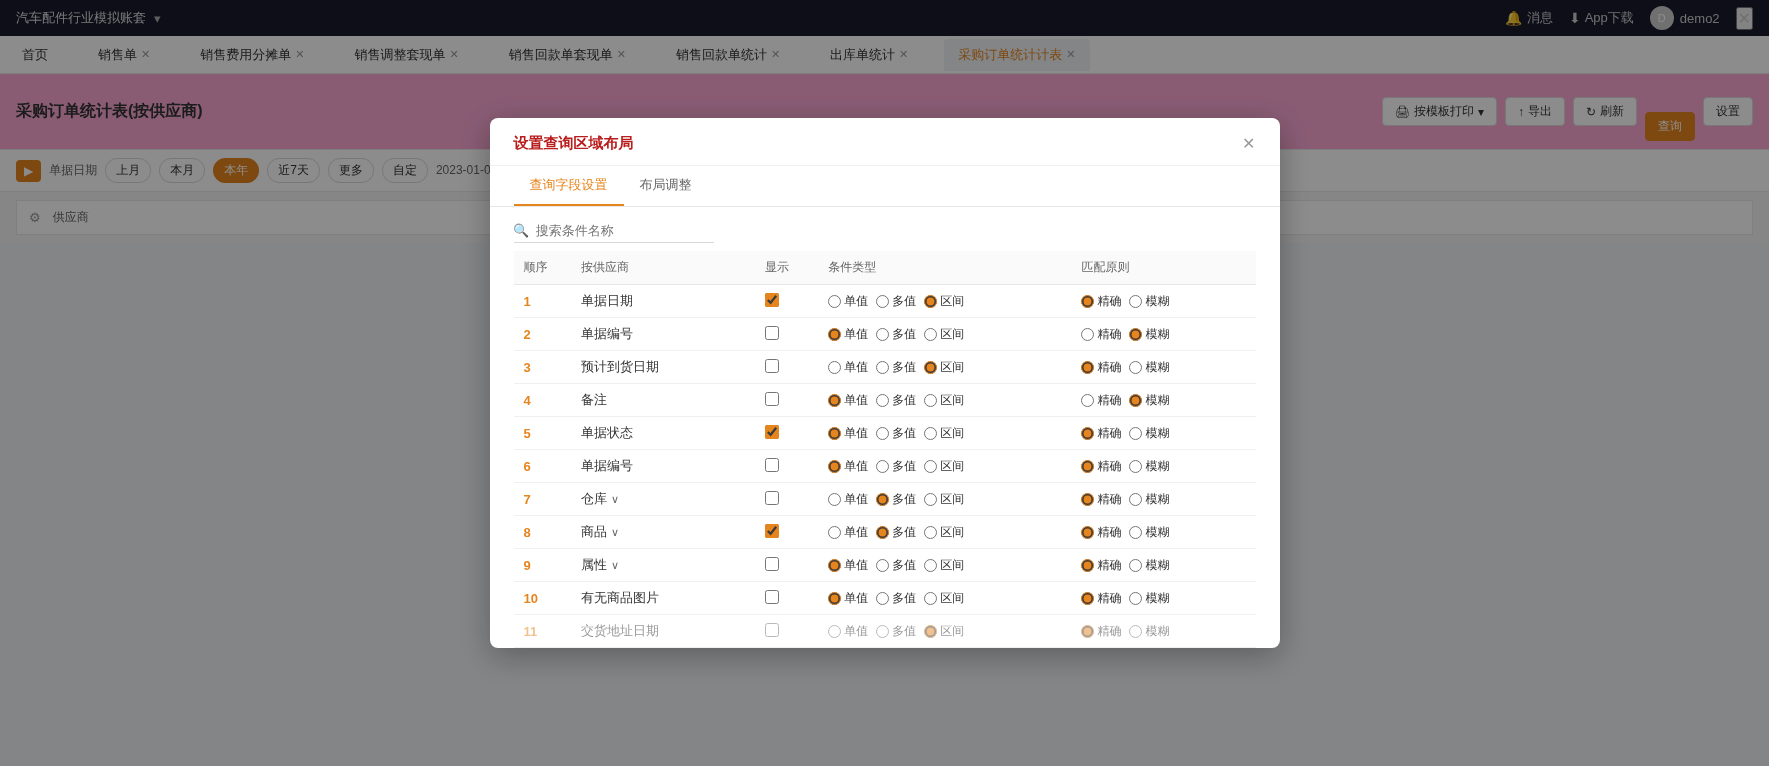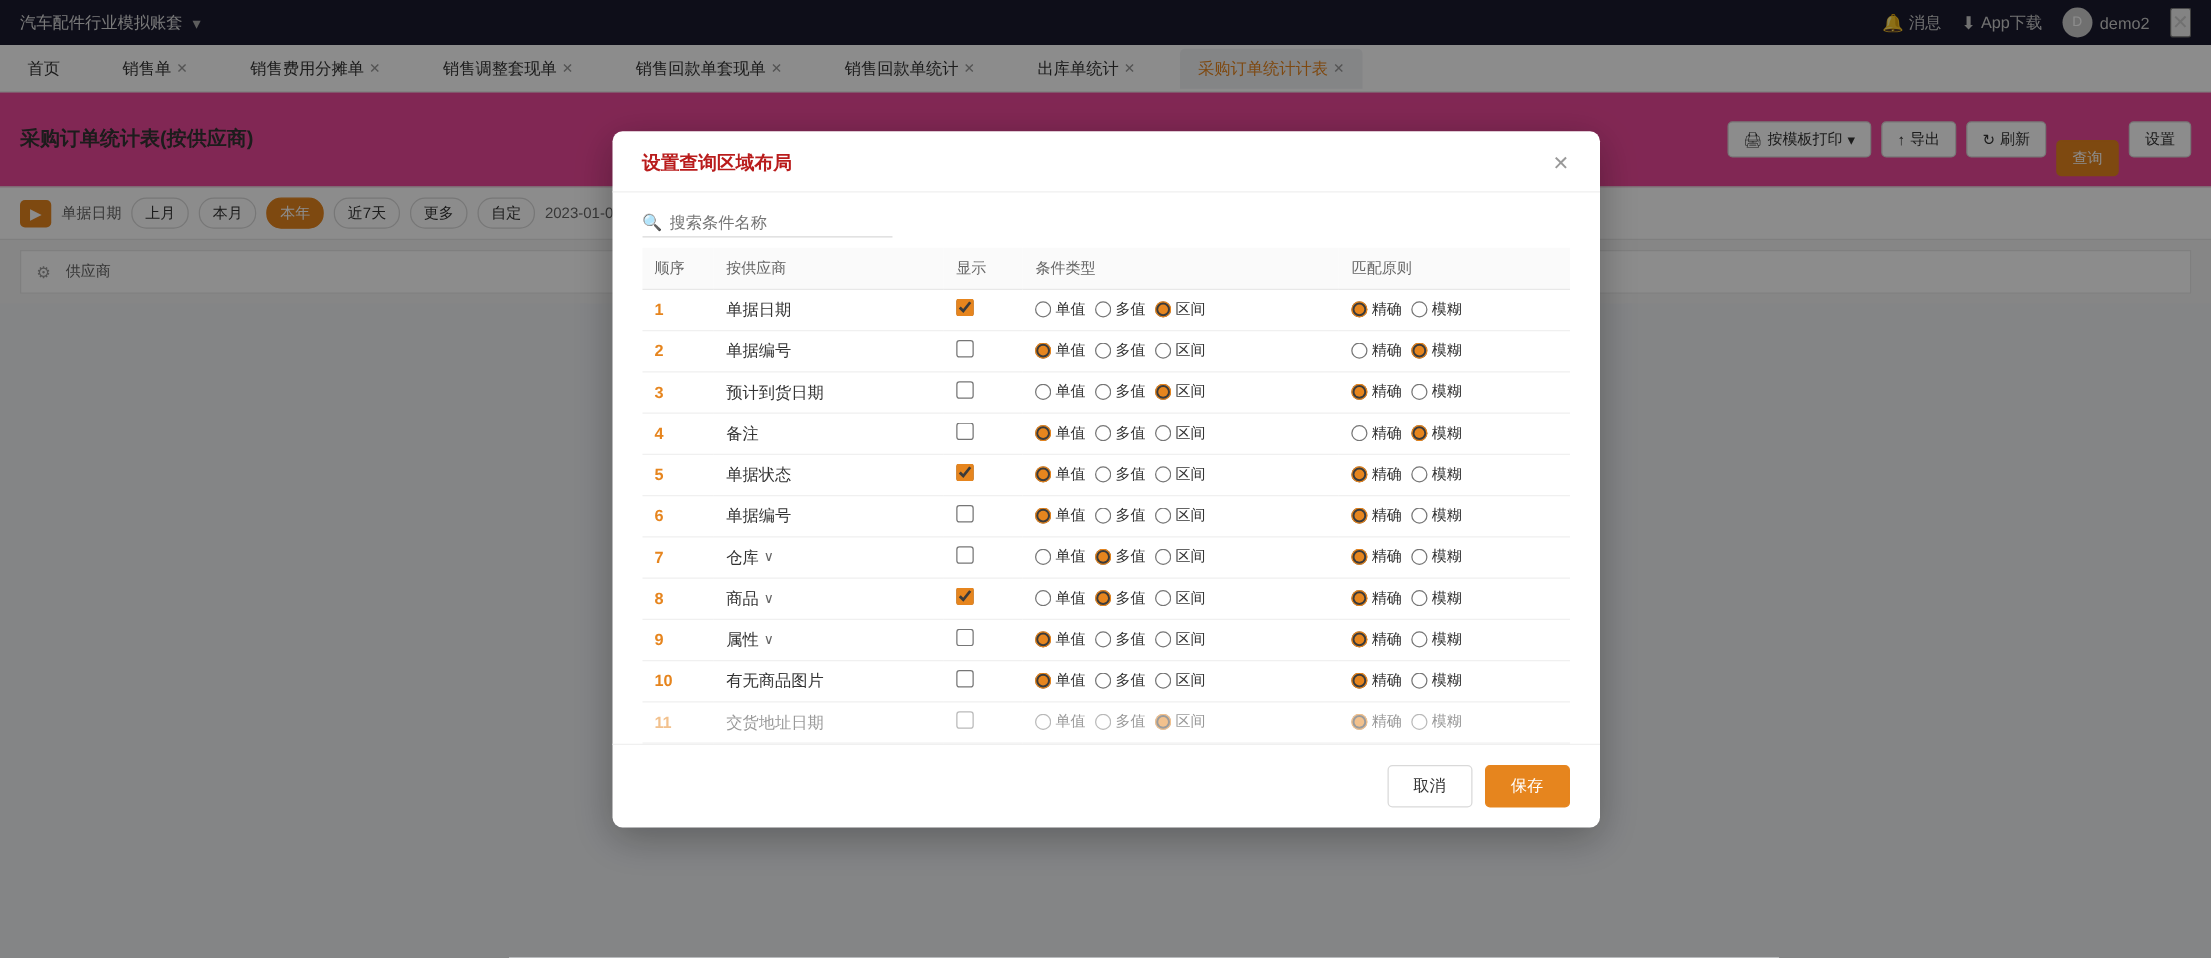--- a/index.html
+++ b/index.html
@@ -42,21 +42,21 @@
       height: 32px;
     }
     .tab-item.active {
       background: #f0f2f5;
       color: #e6851e;
     }
     .tab-close { font-size: 11px; color: #999; cursor: pointer; }
 
     
     .page-header {
-      background: #ec4899;
+      background: #f9a8d4;
       padding: 8px 16px;
       display: flex;
       align-items: center;
       justify-content: space-between;
       border-bottom: 1px solid #e8e8e8;
     }
     .page-title { font-size: 16px; font-weight: bold; color: #333; }
     .page-actions { display: flex; align-items: center; gap: 8px; }
     .btn { padding: 5px 12px; border-radius: 4px; cursor: pointer; font-size: 12px; border: 1px solid #d9d9d9; background: #fff; color: #333; display: flex; align-items: center; gap: 4px; }
     .btn-primary { background: #e6851e; color: white; border-color: #e6851e; margin-top: 30px; }
@@ -315,20 +315,28 @@
 </div>
 
 <div class="overlay">
   <div class="dialog">
 
     <div class="dialog-header">
       <span class="dialog-title">设置查询区域布局</span>
       <button class="dialog-close">✕</button>
     </div>
 
+    <div class="dialog-tabs">
+      <div class="dialog-tab active">
+        <span>查询字段设置</span>
+      </div>
+      <div class="dialog-tab">
+        <span>布局调整</span>
+      </div>
+    </div>
 
     <div class="dialog-search">
       <div class="search-input-wrap">
         <span class="search-icon">🔍</span>
         <input class="search-input" type="text" placeholder="搜索条件名称" style="">
       </div>
     </div>
 
     <div class="dialog-table-wrap">
       <table class="dialog-table">
@@ -708,18 +716,14 @@
                     <input type="radio" class="radio-input" name="matchRule_10" value="模糊" style="">
                     <span>模糊</span>
                   </label>
                 </div>
               </td>
             </tr>
           </tbody>
       </table>
     </div>
 
-    <div class="dialog-footer">
-      <button class="btn-cancel">取消</button>
-      <button class="btn-save">保存</button>
-    </div>
   </div>
 </div>
 
 </body></html>

